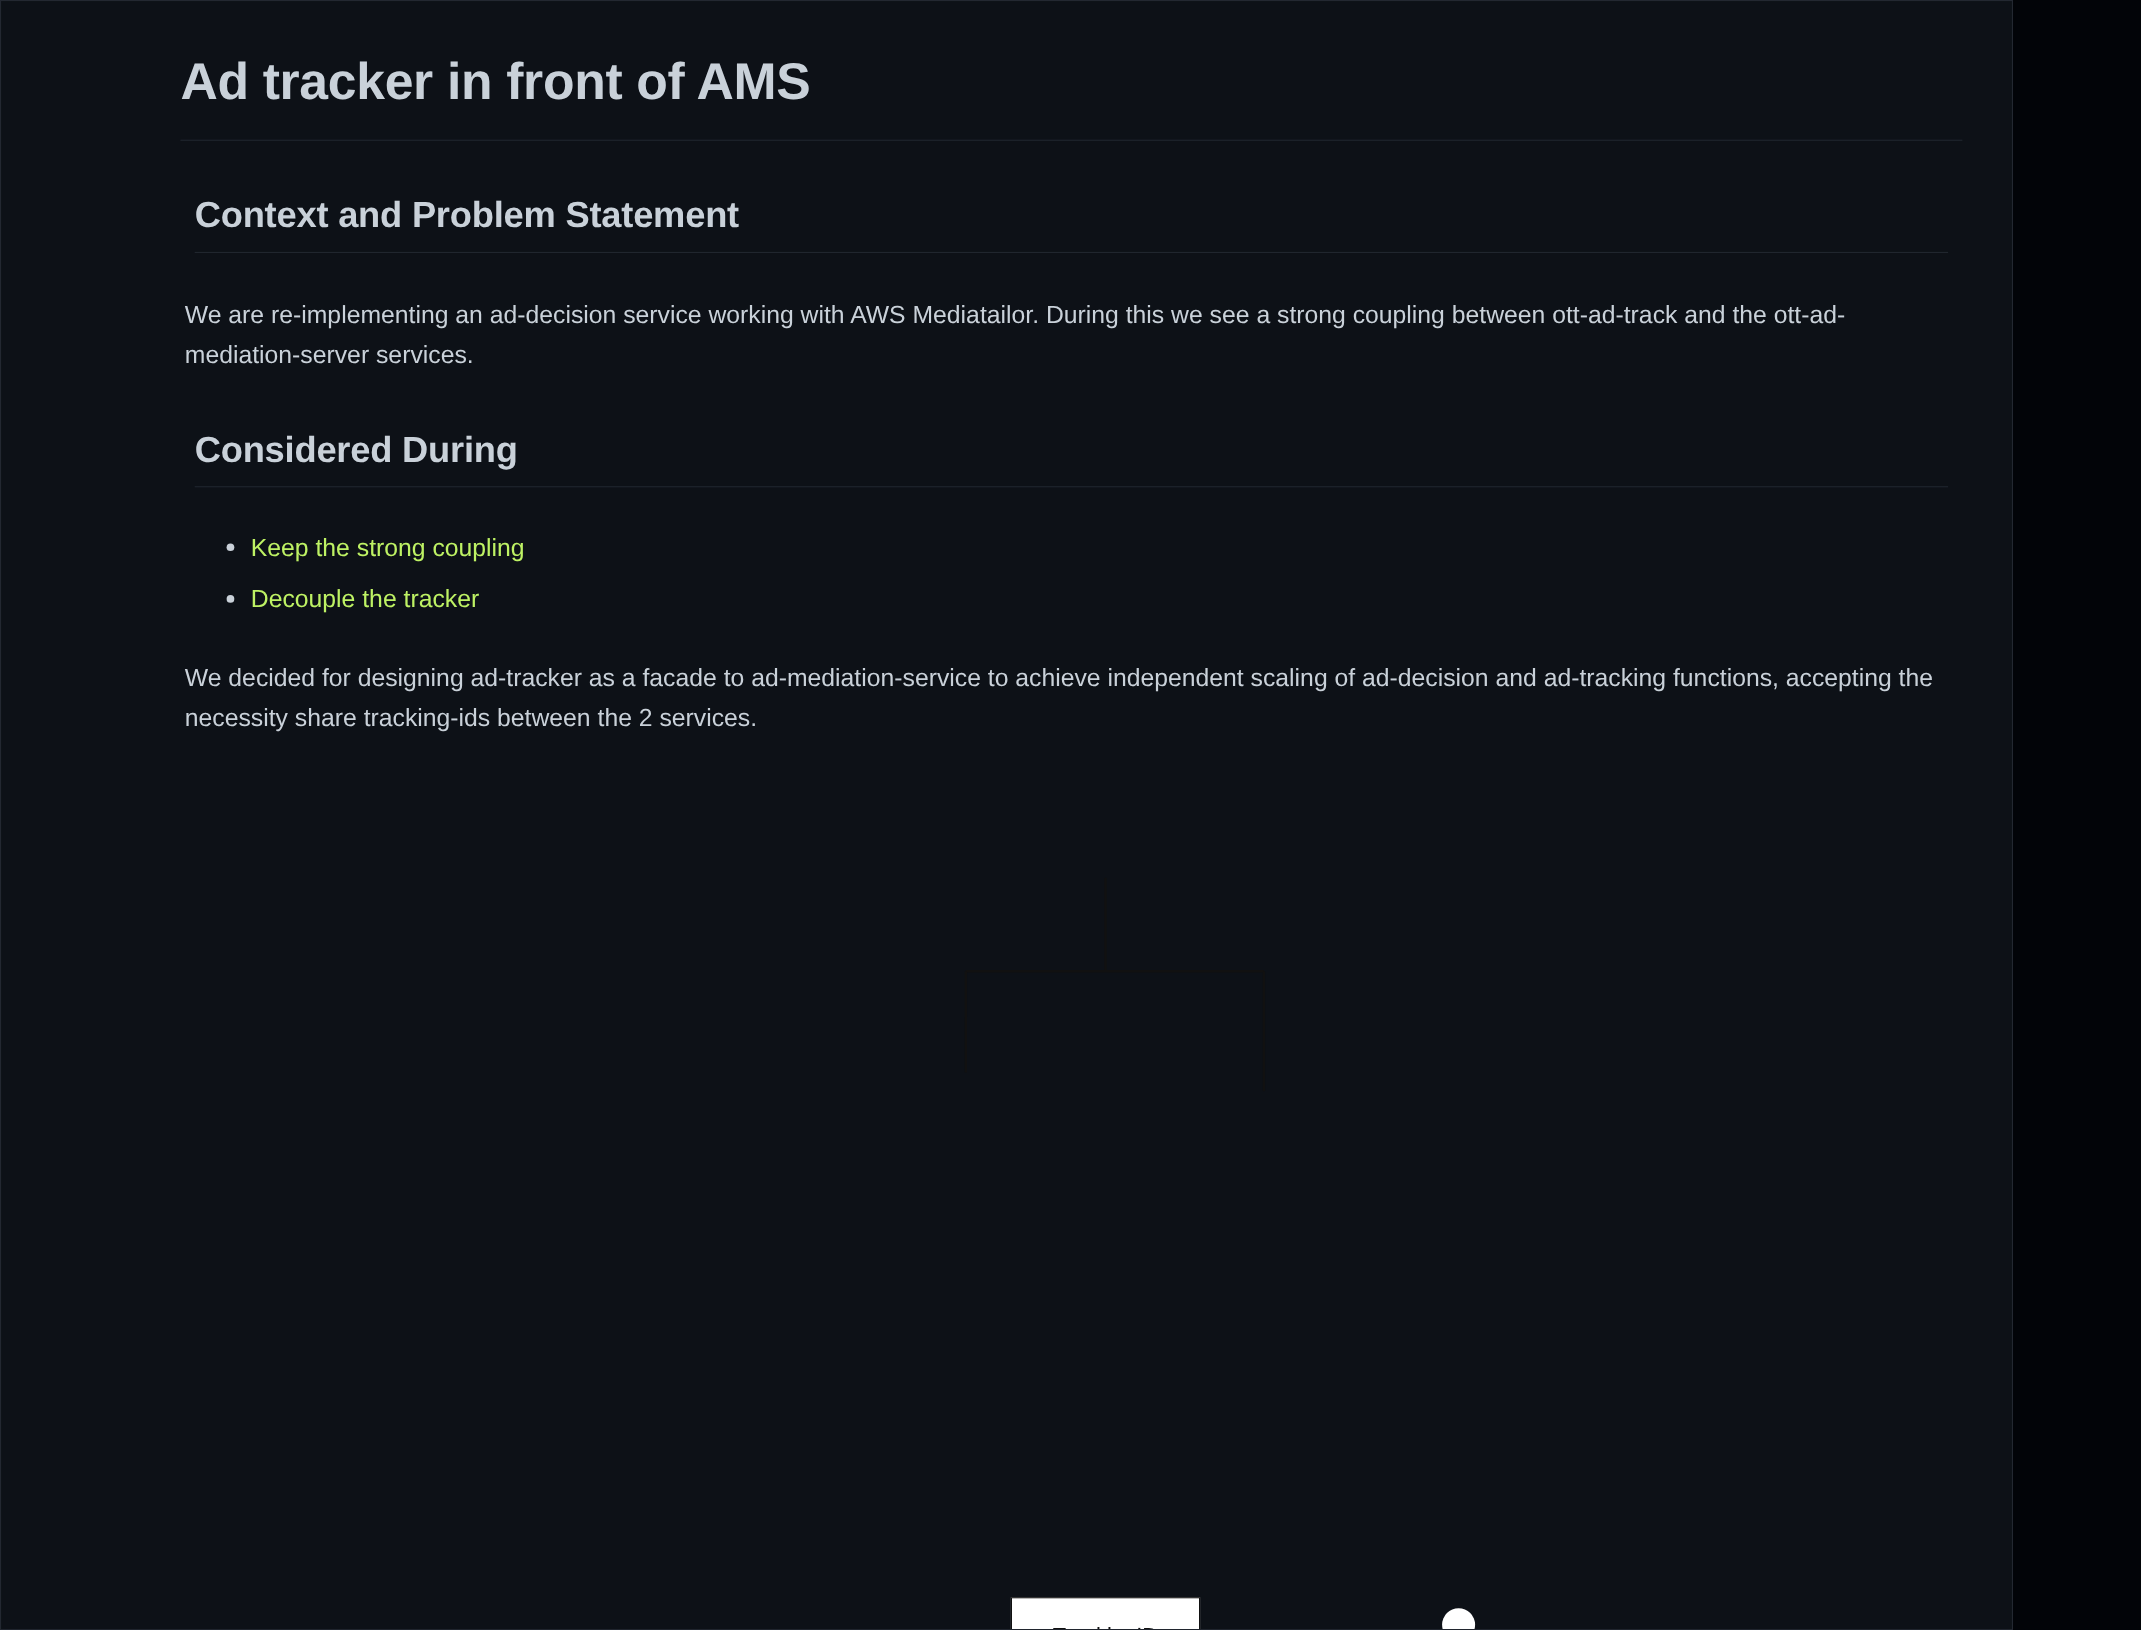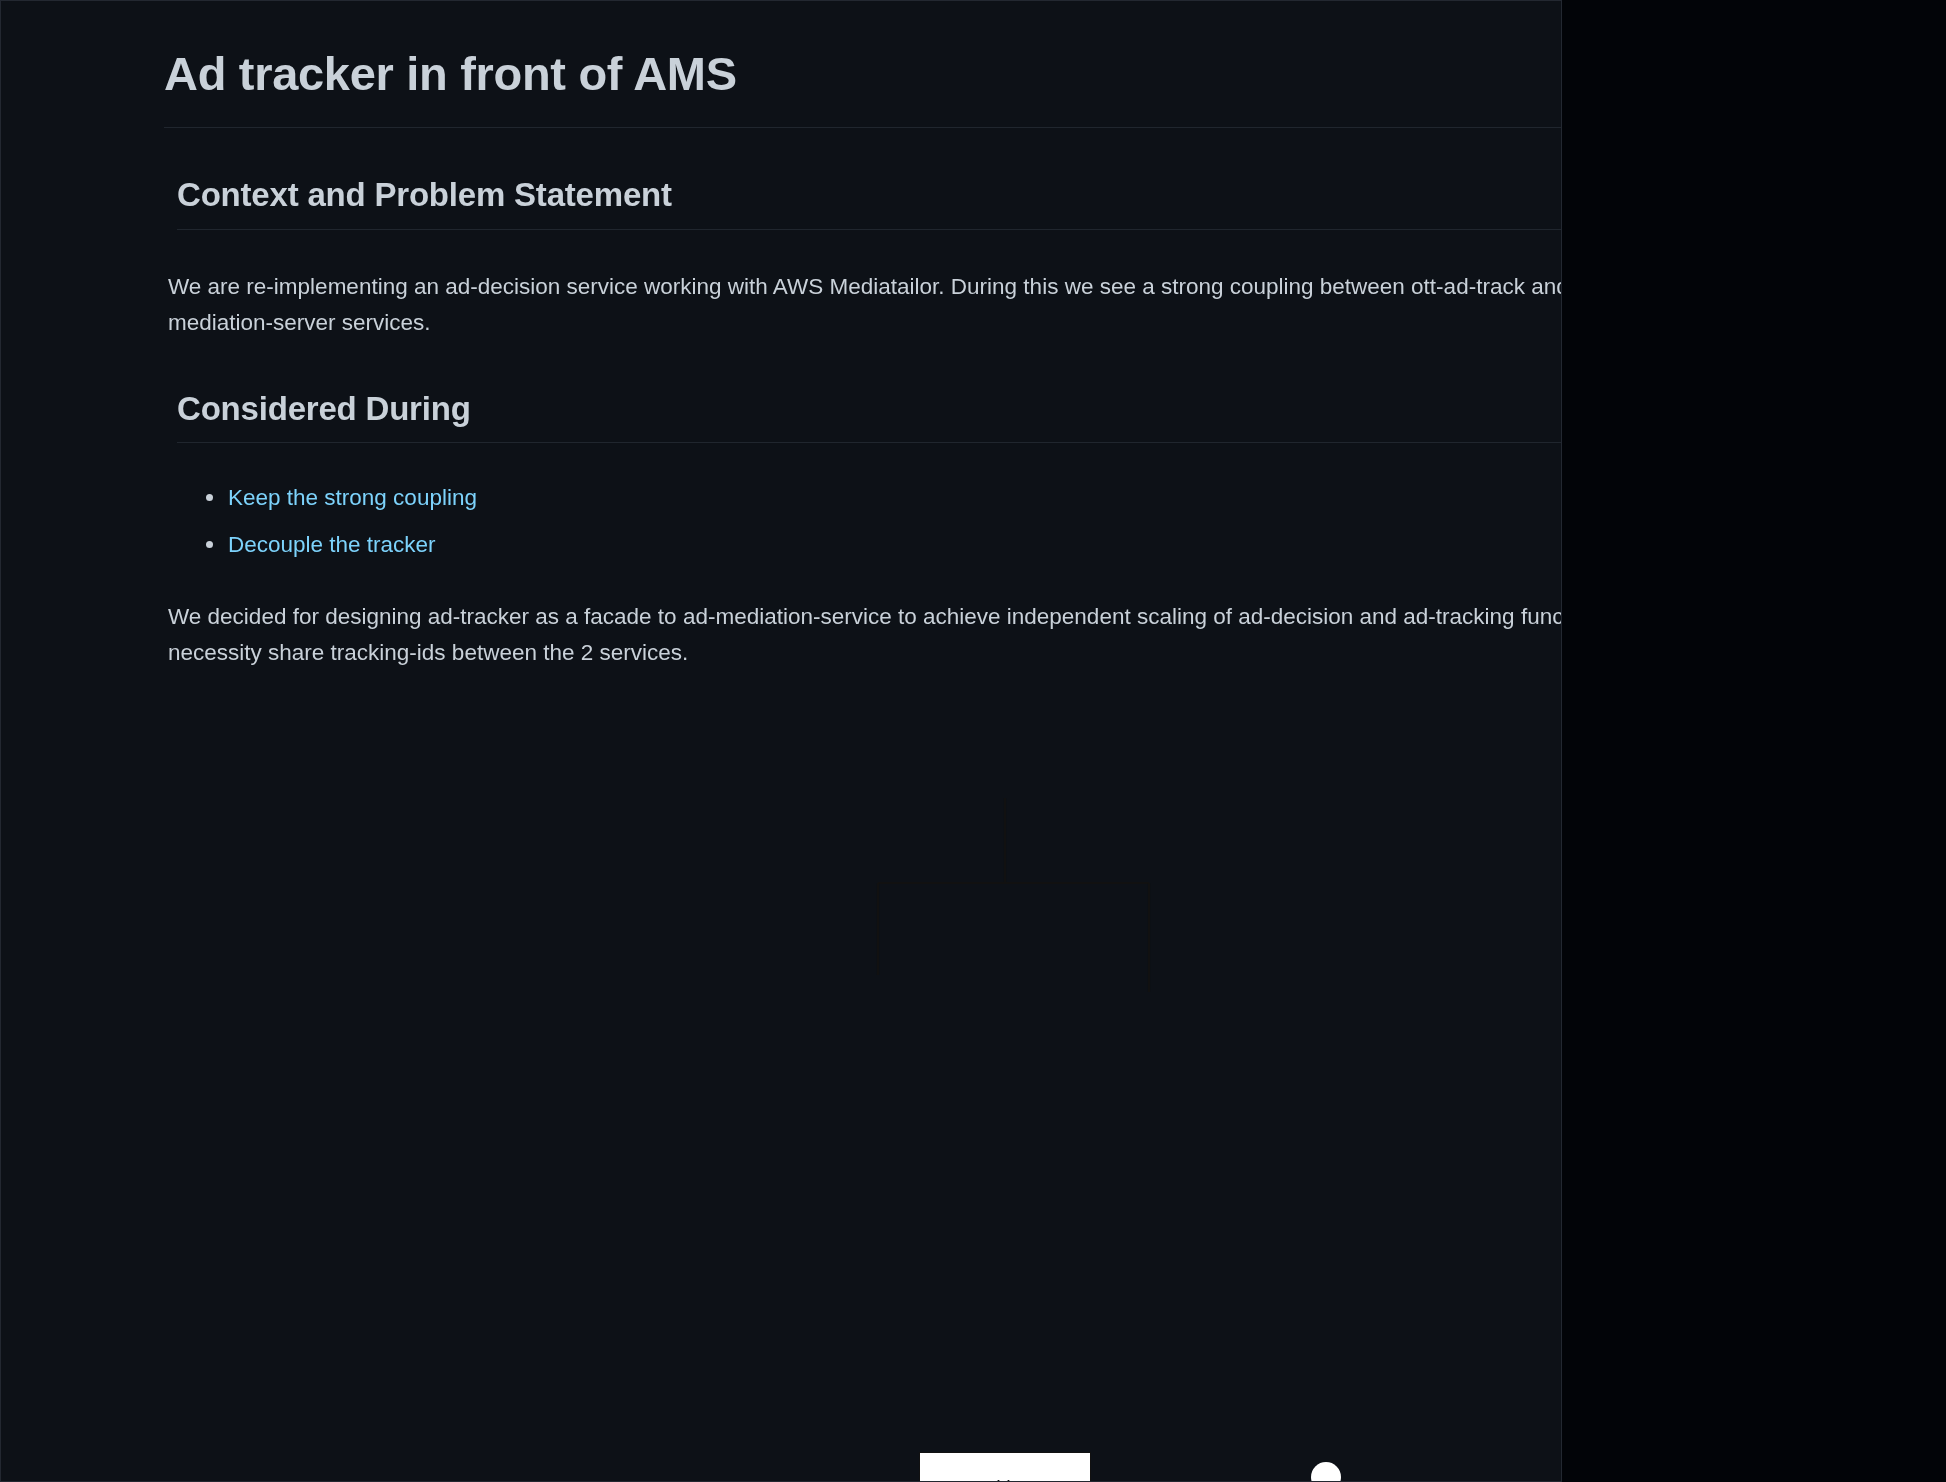--- a/index.html
+++ b/index.html
@@ -3,21 +3,21 @@
 <meta charset="utf-8">
 <style>
   * { box-sizing: border-box; }
   html, body {
     margin: 0; padding: 0;
     background: #020408;
     font-family: "Liberation Sans", sans-serif;
   }
   #page {
     position: relative;
-    width: 1562px;
+    width: 1830px;
     height: 1482px;
     background: #0d1117;
     border: 1px solid #232831;
     overflow: hidden;
   }
 
   
   .doc {
     position: absolute;
     left: 163px;
@@ -53,21 +53,21 @@
     padding: 26px 0 0 0;
   }
   ul.bullets {
     margin: 0;
     padding: 24px 0 0 42px;
     list-style: none;
   }
   ul.bullets li {
     font-size: 22.5px;
     line-height: 1.62;
-    color: #7dd3fc;
+    color: #bef264;
     position: relative;
     padding-left: 22px;
     margin-bottom: 10px;
   }
   ul.bullets li::before {
     content: "";
     position: absolute;
     left: 0; top: 14px;
     width: 7px; height: 7px;
     border-radius: 50%;

